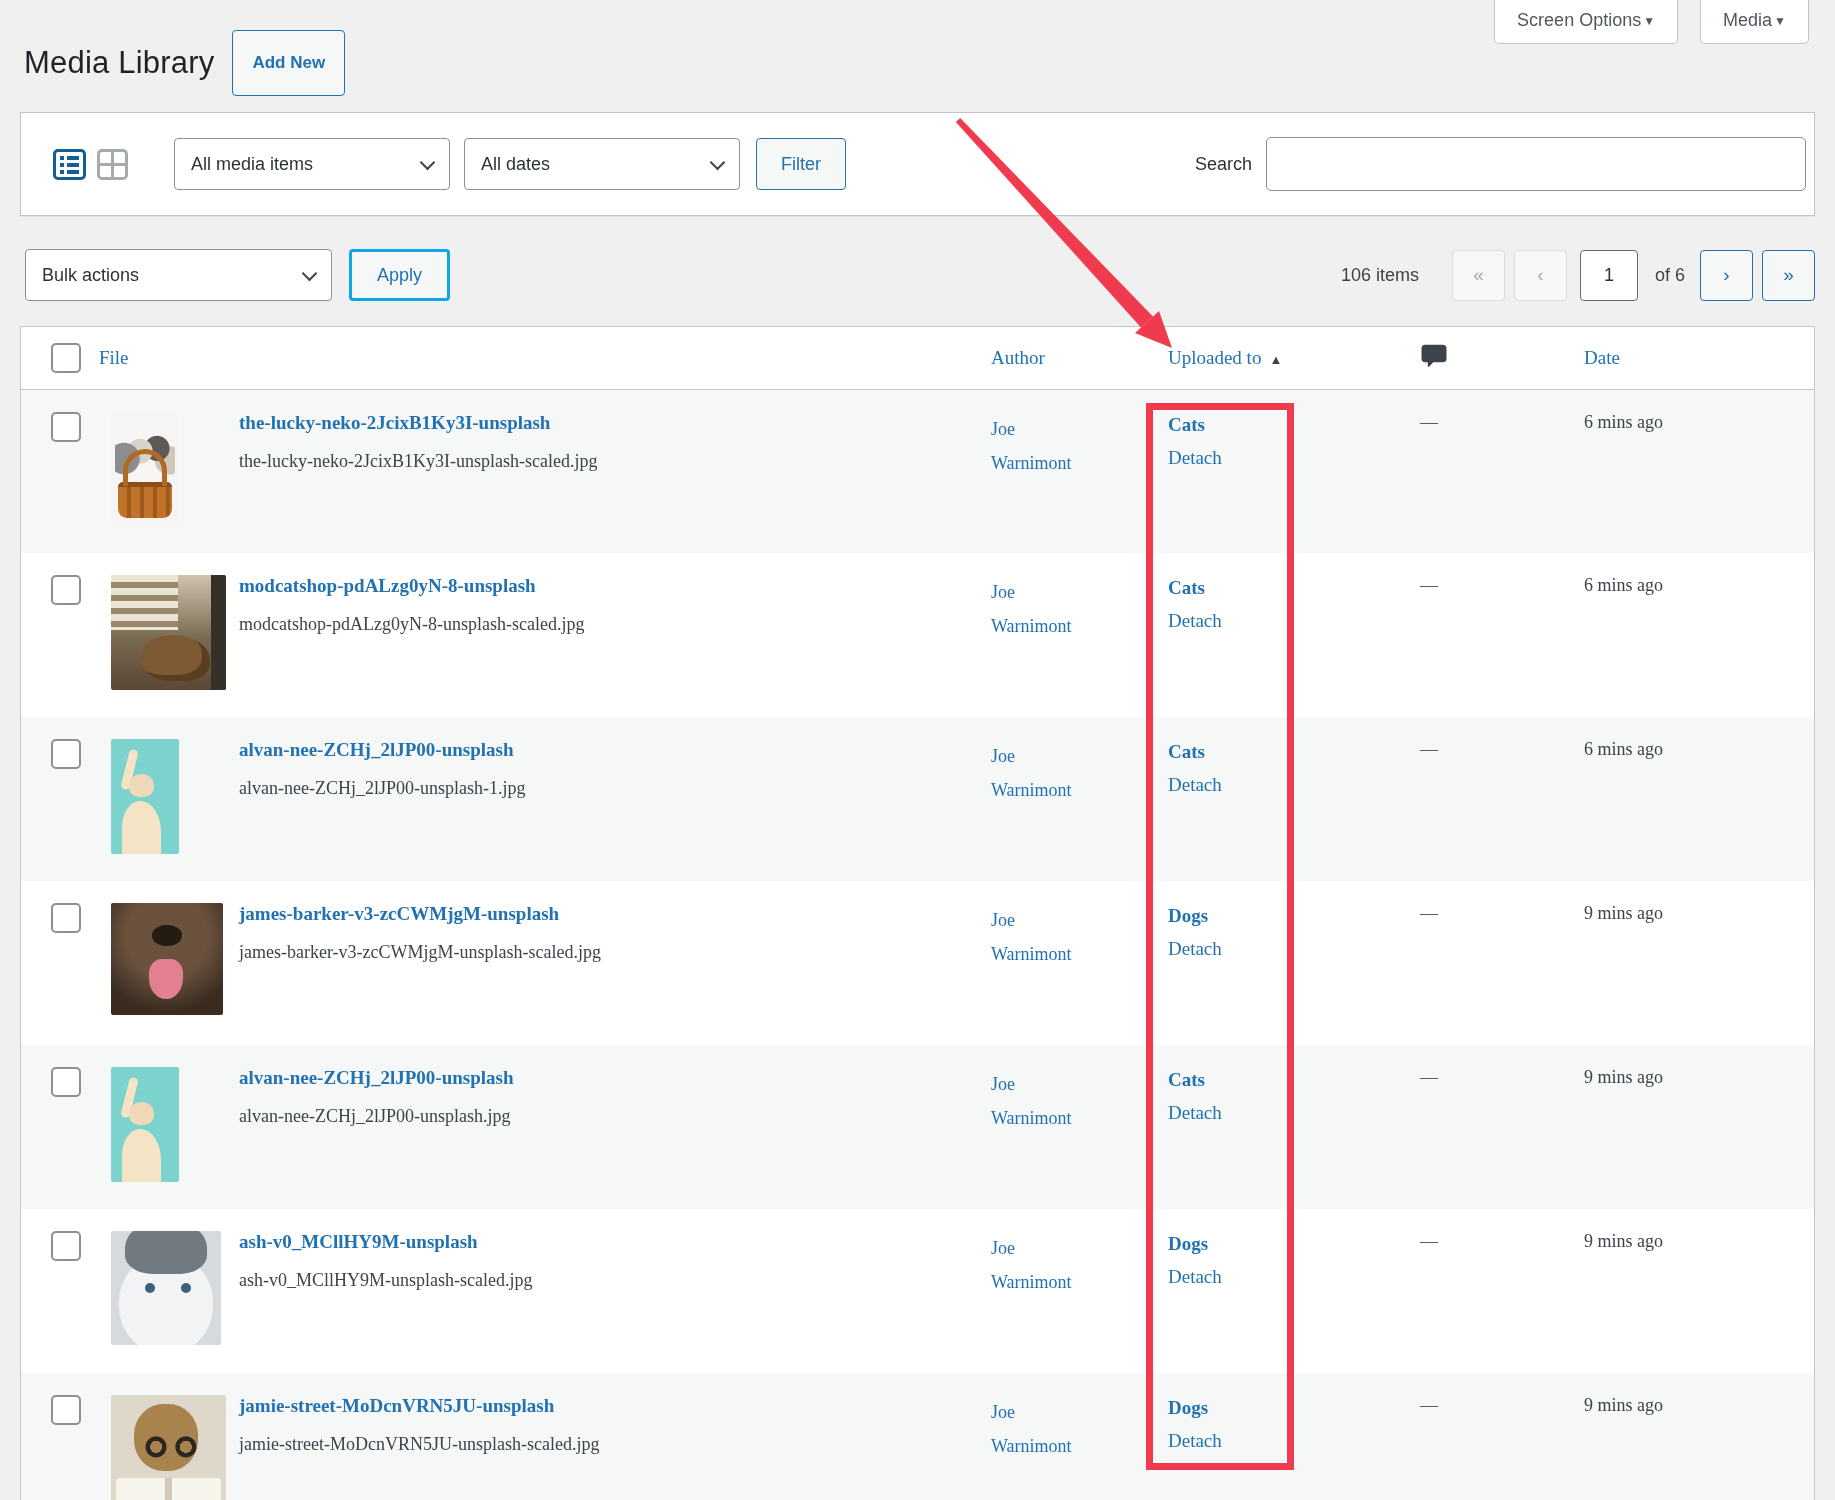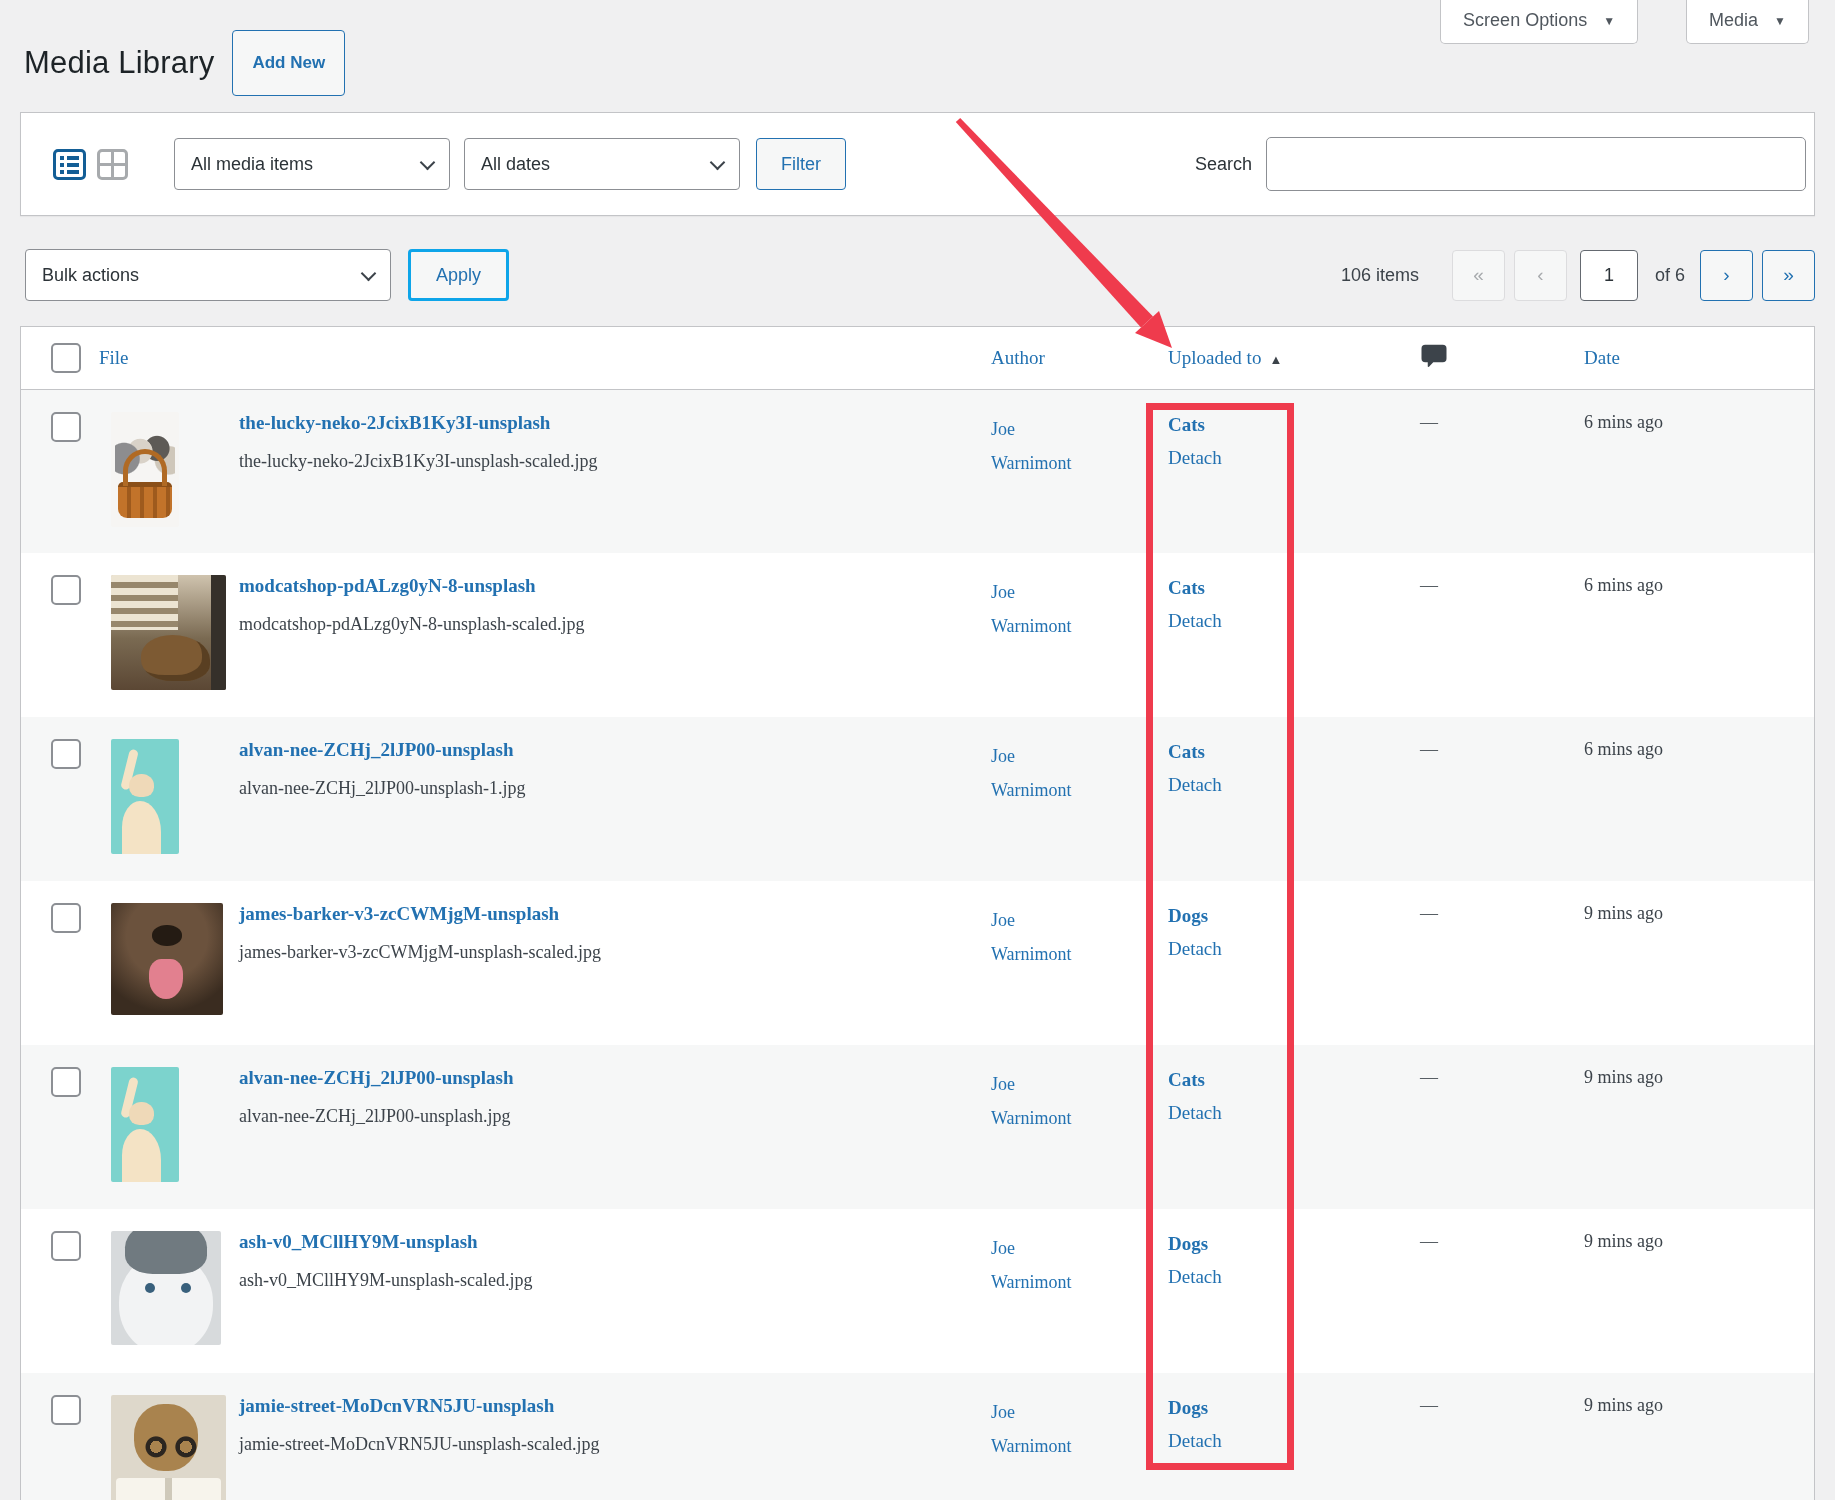--- a/index.html
+++ b/index.html
@@ -8,21 +8,21 @@
     font-family:"Liberation Sans","DejaVu Sans",sans-serif;
     background:#f0f0f1; color:#3c434a; overflow:hidden; position:relative;
   }
   .page { position:relative; width:1835px; height:1500px; }
 
   
   .top-tabs { position:absolute; top:0; right:26px; display:flex; gap:22px; z-index:2; }
   .top-tab {
     background:#fff; border:1px solid #c3c4c7; border-top:none;
     border-radius:0 0 5px 5px; color:#50575e; font-size:18px;
-    padding:10px 22px 12px 22px; display:flex; align-items:center; gap:16px; cursor:pointer;margin-left:26px;
+    padding:10px 22px 12px 22px; display:flex; align-items:center; gap:2px; cursor:pointer;
   }
   .caret { font-size:12px; color:#50575e; }
 
   
   .heading-row { display:flex; align-items:center; padding:30px 0 0 24px; }
   h1 { font-size:31px; font-weight:400; color:#1d2327; letter-spacing:.2px; }
   .add-new-btn {
     margin-left:18px; background:#f6f7f7; border:1px solid #2271b1; color:#2271b1;
     font-size:17px; font-weight:700; padding:22px 19px; border-radius:4px; cursor:pointer;
   }
@@ -70,21 +70,21 @@
   }
   .search-wrap { margin-left:auto; display:flex; align-items:center; gap:14px; }
   .search-label { font-size:18px; color:#2c3338; }
   .search-input {
     width:540px; height:54px; border:1px solid #8c8f94; border-radius:5px;
     background:#fff; font-size:18px; padding:0 12px; color:#2c3338;
   }
 
   
   .toolbar { display:flex; align-items:center; margin:32px 20px 24px 20px; height:54px; }
-  .sel-bulk { width:366px; margin-left:5px; margin-right:17px; }
+  .sel-bulk { width:307px; margin-left:5px; margin-right:17px; }
   .apply-btn {
     height:52px; padding:0 25px; background:#f6f7f7; border:3px solid #0ea5e9;
     color:#2271b1; border-radius:4px; font-size:18px; cursor:pointer;
   }
   .pager { margin-left:auto; display:flex; align-items:center; gap:9px; }
   .item-count { font-size:18px; color:#3c434a; margin-right:24px; }
   .page-btn {
     width:53px; height:51px; border-radius:4px; font-size:19px;
     display:flex; align-items:center; justify-content:center; cursor:pointer;
   }

